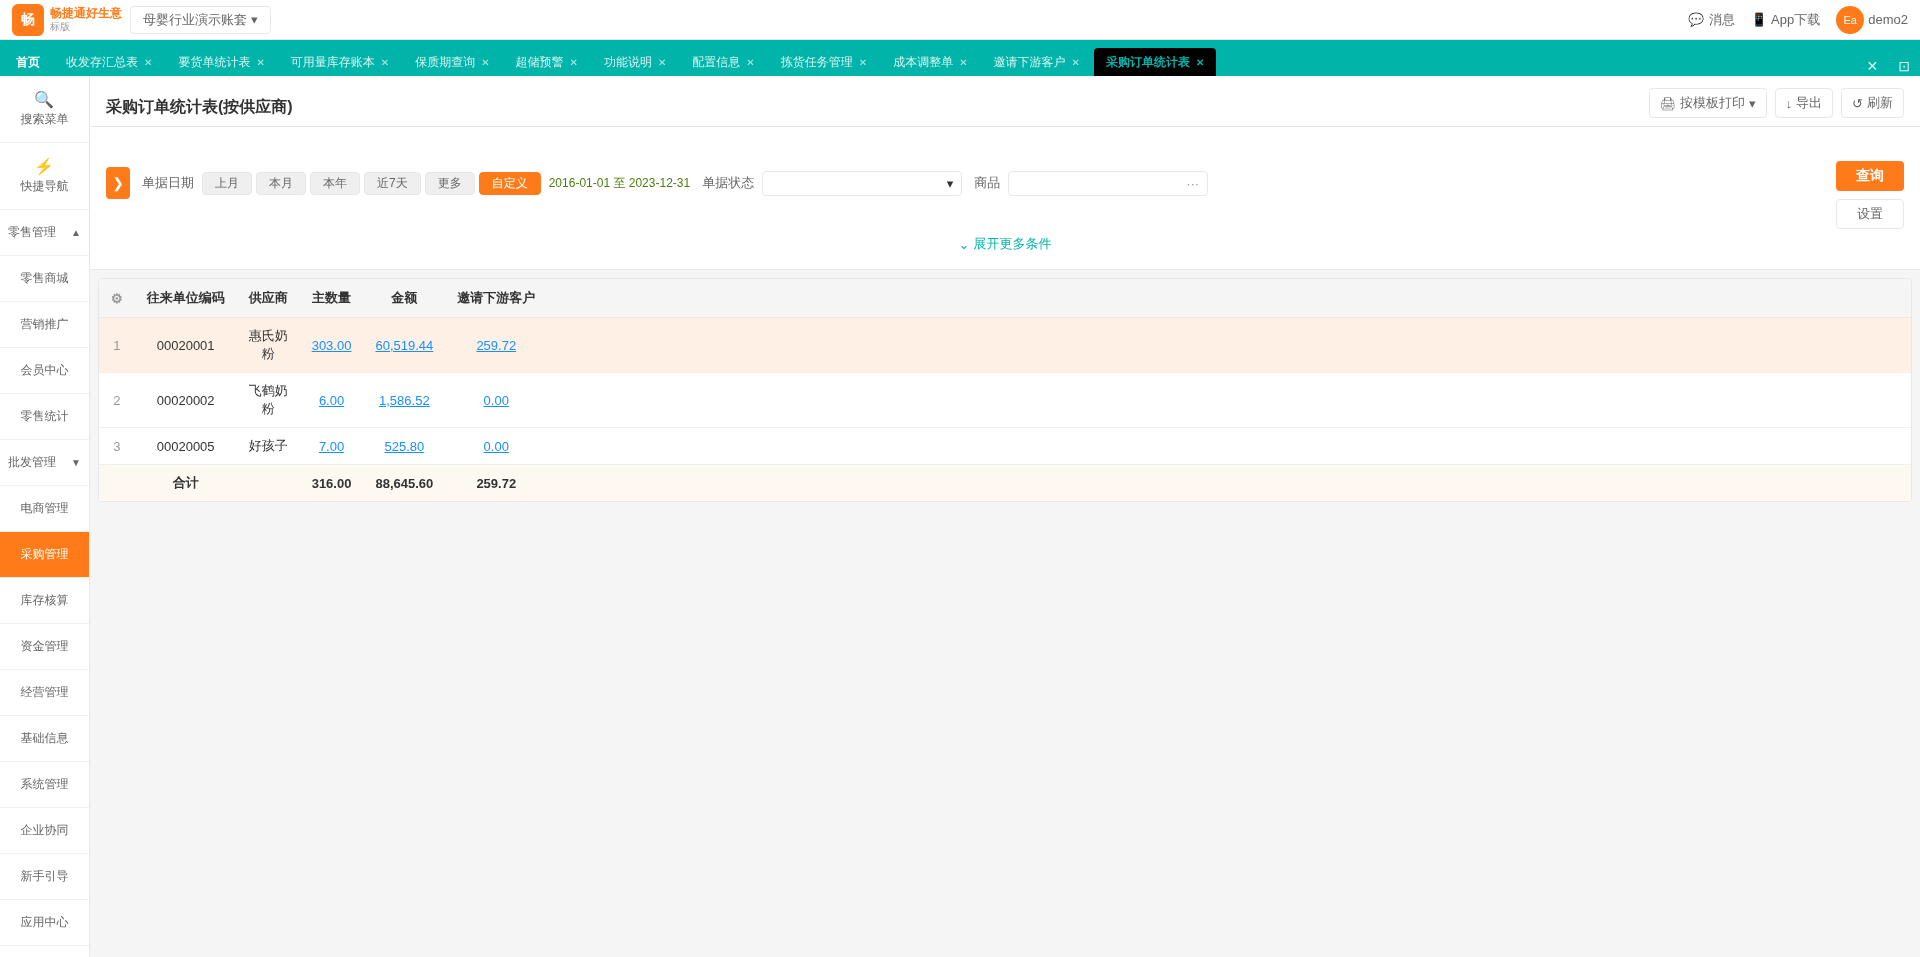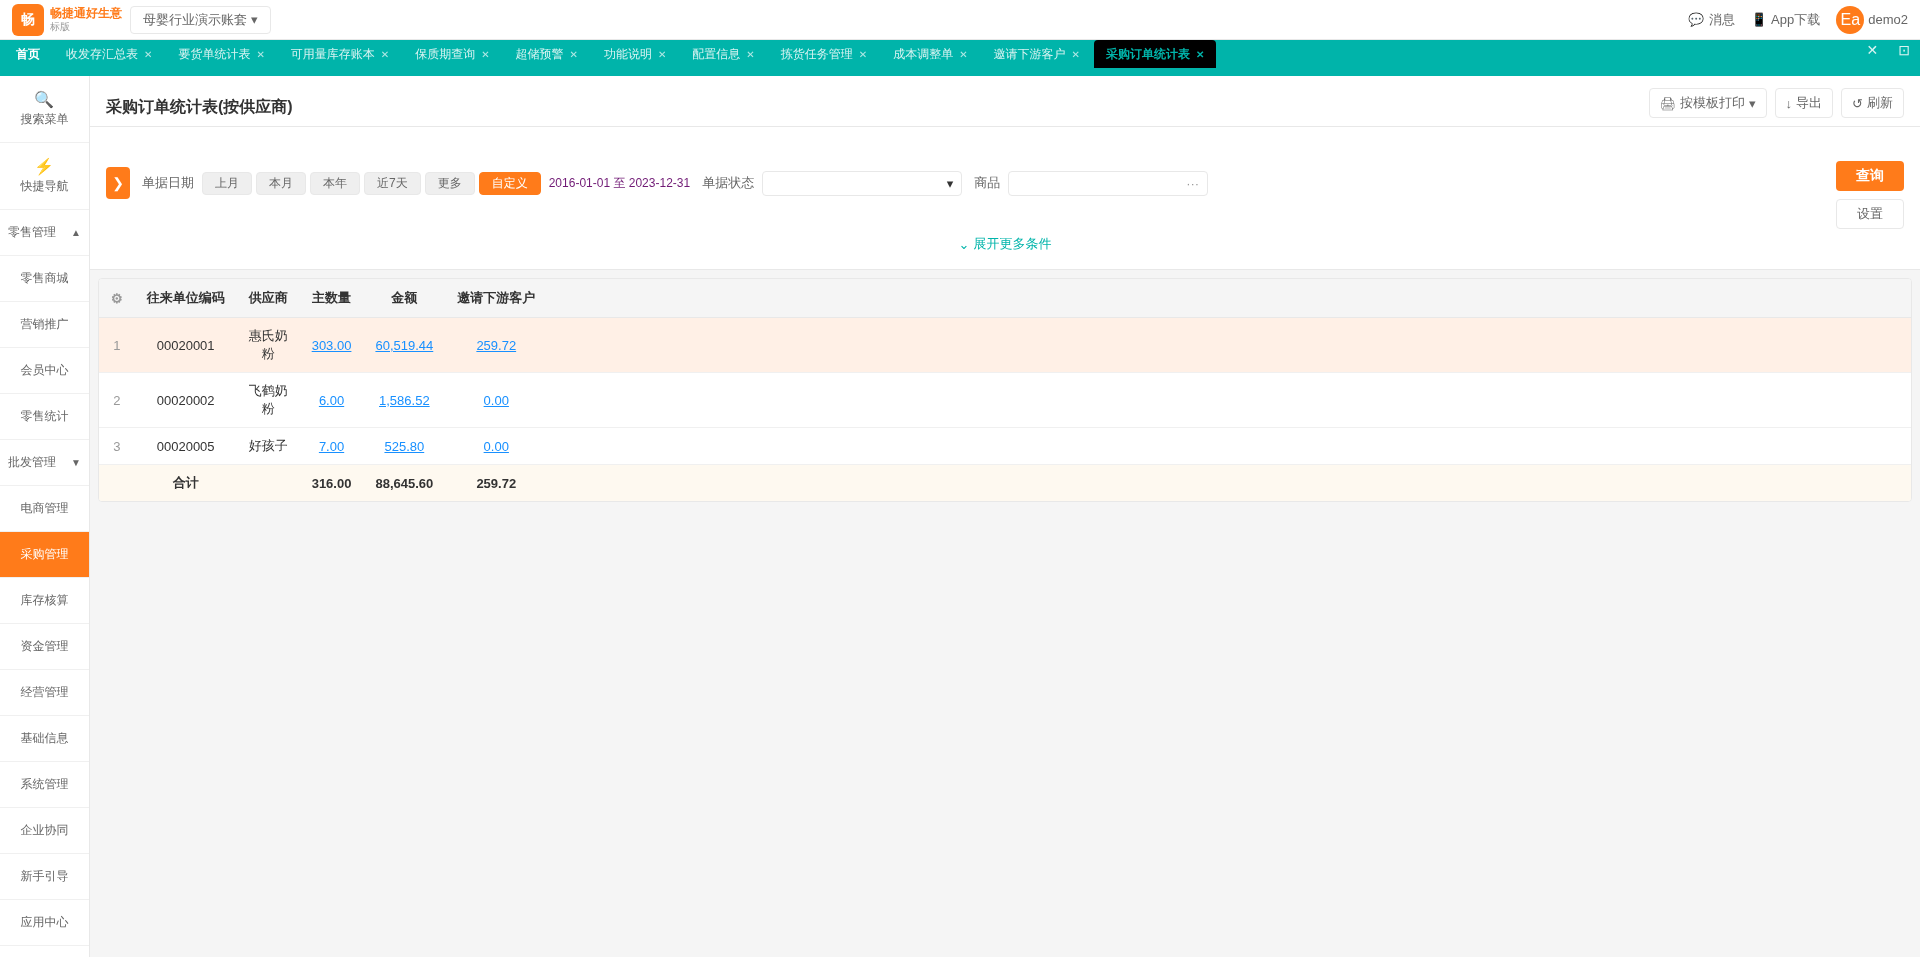--- a/index.html
+++ b/index.html
@@ -7,24 +7,24 @@
 
     
     .top-bar { height: 40px; background: #fff; display: flex; align-items: center; padding: 0 12px; border-bottom: 1px solid #e8e8e8; justify-content: space-between; }
     .top-bar-left { display: flex; align-items: center; gap: 8px; }
     .logo-area { display: flex; align-items: center; gap: 6px; }
     .logo-icon { width: 32px; height: 32px; background: #ff7b1a; border-radius: 6px; display: flex; align-items: center; justify-content: center; color: #fff; font-size: 14px; font-weight: bold; }
     .logo-text { font-size: 12px; color: #ff7b1a; font-weight: bold; line-height: 1.2; }
     .workspace-selector { display: flex; align-items: center; gap: 4px; color: #666; font-size: 13px; cursor: pointer; padding: 4px 12px; border: 1px solid #e8e8e8; border-radius: 4px; }
     .top-bar-right { display: flex; align-items: center; gap: 16px; }
     .top-bar-item { display: flex; align-items: center; gap: 4px; color: #666; font-size: 13px; cursor: pointer; }
-    .avatar { width: 28px; height: 28px; border-radius: 50%; background: #ff7b1a; display: flex; align-items: center; justify-content: center; color: #fff; font-size: 16px; }
-
-    
-    .nav-tabs { height: 36px; background: #00b4aa; display: flex; align-items: flex-start; padding: 0 4px; gap: 2px; overflow: hidden; }
+    .avatar { width: 28px; height: 28px; border-radius: 50%; background: #ff7b1a; display: flex; align-items: center; justify-content: center; color: #fff; font-size: 11px; }
+
+    
+    .nav-tabs { height: 36px; background: #00b4aa; display: flex; align-items: flex-end; padding: 0 4px; gap: 2px; overflow: hidden; }
     .nav-tab { height: 28px; padding: 0 12px; border-radius: 4px 4px 0 0; display: flex; align-items: center; gap: 6px; font-size: 12px; color: rgba(255,255,255,0.85); cursor: pointer; white-space: nowrap; background: transparent; }
     .nav-tab.active { background: #000000; color: #00b4aa; font-weight: bold; }
     .nav-tab-close { font-size: 10px; color: rgba(255,255,255,0.7); cursor: pointer; }
     .nav-tab.active .nav-tab-close { color: #00b4aa; }
     .nav-tab-home { background: transparent; color: #fff; font-weight: bold; }
     .nav-tabs-right { margin-left: auto; display: flex; align-items: center; gap: 8px; }
     .nav-tabs-btn { color: rgba(255,255,255,0.85); cursor: pointer; font-size: 14px; padding: 2px 6px; }
 
     
     .main-layout { display: flex; height: calc(957px - 76px); }
@@ -47,21 +47,21 @@
     .btn-refresh { display: flex; align-items: center; gap: 4px; padding: 5px 10px; border: 1px solid #e8e8e8; border-radius: 4px; background: #fff; color: #666; cursor: pointer; font-size: 13px; }
 
     
     .filter-area { background: #fff; padding: 10px 16px; border-bottom: 1px solid #e8e8e8; }
     .filter-row { display: flex; align-items: center; gap: 12px; flex-wrap: wrap; }
     .filter-group { display: flex; align-items: center; gap: 8px; }
     .filter-label { color: #666; font-size: 13px; white-space: nowrap; }
     .date-shortcuts { display: flex; gap: 4px; align-items: center; }
     .date-shortcut { padding: 2px 12px; border: 1px solid #e8e8e8; border-radius: 4px; cursor: pointer; font-size: 12px; color: #666; }
     .date-shortcut.custom { background: #ff7b1a; border-color: #ff7b1a; color: #fff; border-radius: 4px; }
-    .date-range { font-size: 12px; color: #701a75; }
+    .date-range { font-size: 12px; color: #4d7c0f; }
     .filter-select { padding: 4px 8px; border: 1px solid #e8e8e8; border-radius: 4px; min-width: 200px; color: #333; font-size: 13px; display: flex; align-items: center; justify-content: space-between; cursor: pointer; }
     .filter-input { padding: 4px 8px; border: 1px solid #e8e8e8; border-radius: 4px; min-width: 200px; color: #999; font-size: 13px; display: flex; align-items: center; justify-content: space-between; }
     .btn-query { background: #ff7b1a; color: #fff; border: none; padding: 6px 20px; border-radius: 4px; cursor: pointer; font-size: 14px; font-weight: bold; }
     .btn-settings { border: 1px solid #e8e8e8; background: #fff; color: #666; padding: 5px 16px; border-radius: 4px; cursor: pointer; font-size: 13px; margin-top: 4px; }
     .expand-more { display: flex; align-items: center; justify-content: center; gap: 4px; color: #00b4aa; cursor: pointer; font-size: 13px; padding: 6px; }
     .toggle-btn { width: 24px; height: 32px; background: #ff7b1a; border-radius: 4px; display: flex; align-items: center; justify-content: center; cursor: pointer; color: #fff; font-size: 14px; }
 
     
     .table-container { background: #fff; margin: 8px; border: 1px solid #e8e8e8; border-radius: 4px; overflow: hidden; }
     table { width: 100%; border-collapse: collapse; }

